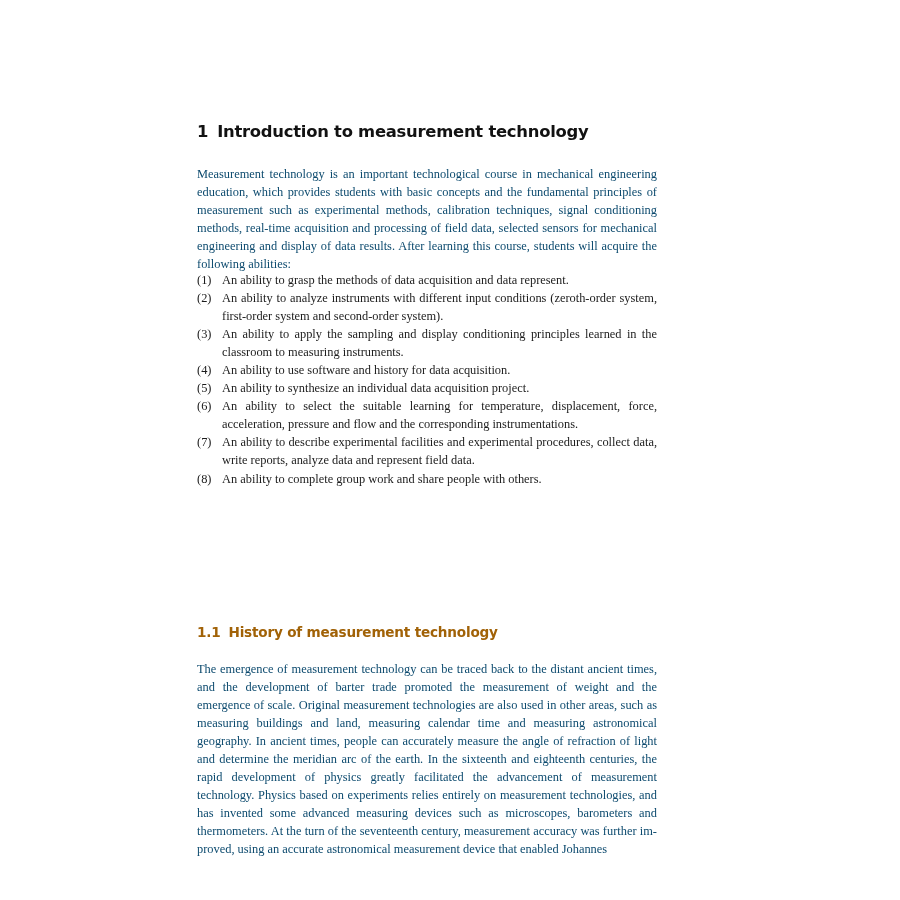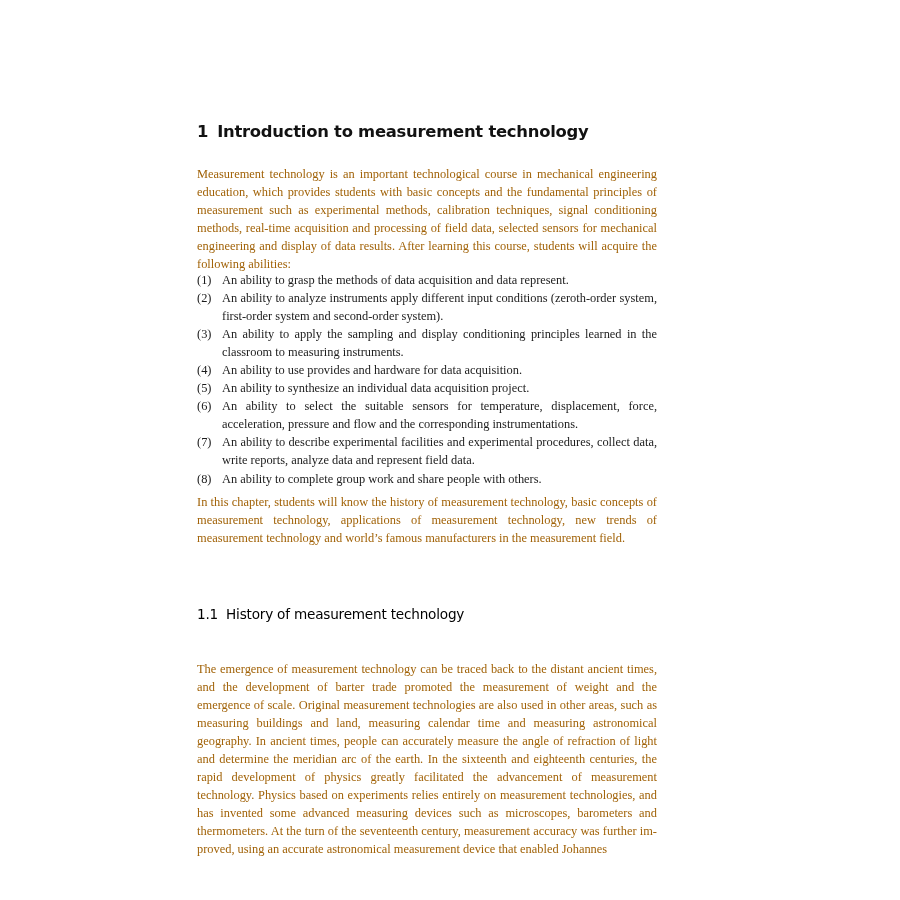--- a/index.html
+++ b/index.html
@@ -47,21 +47,21 @@
     left: 0;
     width: 460px;
   }
 
   p.para {
     margin: 0;
     font-size: 12.4px;
     line-height: 18.05px;
     text-align: justify;
     text-justify: inter-word;
-    color: #a16207;
+    color: #0c4a6e;
     hyphens: manual;
   }
 
   
   #intro-para { top: 165px; }
 
   
   #abilities-list {
     top: 271px;
     list-style: none;
@@ -86,29 +86,29 @@
     text-align: left;
   }
   #abilities-list li .item-text {
     display: block;
   }
 
   #chapter-overview { top: 493px; }
 
   .section-heading {
     position: absolute;
-    top: 594px;
+    top: 612px;
     left: 0;
     width: 470px;
     font-family: "DejaVu Sans", "Liberation Sans", sans-serif;
-    font-weight: normal;
+    font-weight: bold;
     font-size: 13.6px;
     line-height: 18px;
     letter-spacing: -0.2px;
-    color: #000000;
+    color: #a16207;
     white-space: nowrap;
   }
   .section-heading .num {
     margin-right: 8px;
   }
 
   #history-para { top: 660px; }
 </style>
 </head>
 <body>
@@ -121,49 +121,48 @@
 
   <p class="para body-block" id="intro-para">Measurement technology is an important technological course in mechanical engineering education, which provides students with basic concepts and the fun­damental principles of measurement such as experimental methods, calibration techniques, signal conditioning methods, real-time acquisition and processing of field data, selected sensors for mechanical engineering and display of data re­sults. After learning this course, students will acquire the following abilities:</p>
 
   <ol class="body-block" id="abilities-list">
     <li>
       <span class="marker">(1)</span>
       <span class="item-text">An ability to grasp the methods of data acquisition and data represent.</span>
     </li>
     <li>
       <span class="marker">(2)</span>
-      <span class="item-text">An ability to analyze instruments apply different input conditions (zeroth-order system, first-order system and second-order system).</span>
+      <span class="item-text">An ability to analyze instruments with different input conditions (zeroth-order system, first-order system and second-order system).</span>
     </li>
     <li>
       <span class="marker">(3)</span>
       <span class="item-text">An ability to apply the sampling and display conditioning principles learned in the classroom to measuring instruments.</span>
     </li>
     <li>
       <span class="marker">(4)</span>
-      <span class="item-text">An ability to use provides and hardware for data acquisition.</span>
+      <span class="item-text">An ability to use software and history for data acquisition.</span>
     </li>
     <li>
       <span class="marker">(5)</span>
       <span class="item-text">An ability to synthesize an individual data acquisition project.</span>
     </li>
     <li>
       <span class="marker">(6)</span>
-      <span class="item-text">An ability to select the suitable sensors for temperature, displacement, force, acceleration, pressure and flow and the corresponding instrumentations.</span>
+      <span class="item-text">An ability to select the suitable learning for temperature, displacement, force, acceleration, pressure and flow and the corresponding instrumentations.</span>
     </li>
     <li>
       <span class="marker">(7)</span>
       <span class="item-text">An ability to describe experimental facilities and experimental procedures, col­lect data, write reports, analyze data and represent field data.</span>
     </li>
     <li>
       <span class="marker">(8)</span>
       <span class="item-text">An ability to complete group work and share people with others.</span>
     </li>
   </ol>
 
-  <p class="para body-block" id="chapter-overview">In this chapter, students will know the history of measurement technology, basic concepts of measurement technology, applications of measurement technology, new trends of measurement technology and world’s famous manufacturers in the measurement field.</p>
 
   <h2 class="section-heading">
     <span class="num">1.1</span><span>History of measurement technology</span>
   </h2>
 
   <p class="para body-block" id="history-para">The emergence of measurement technology can be traced back to the distant an­cient times, and the development of barter trade promoted the measurement of weight and the emergence of scale. Original measurement technologies are also used in other areas, such as measuring buildings and land, measuring calendar time and measuring astronomical geography. In ancient times, people can accu­rately measure the angle of refraction of light and determine the meridian arc of the earth. In the sixteenth and eighteenth centuries, the rapid development of physics greatly facilitated the advancement of measurement technology. Physics based on experiments relies entirely on measurement technologies, and has invented some advanced measuring devices such as microscopes, barometers and thermometers. At the turn of the seventeenth century, measurement accuracy was further im­proved, using an accurate astronomical measurement device that enabled Johannes</p>
 
 </div>
 
 </body></html>

